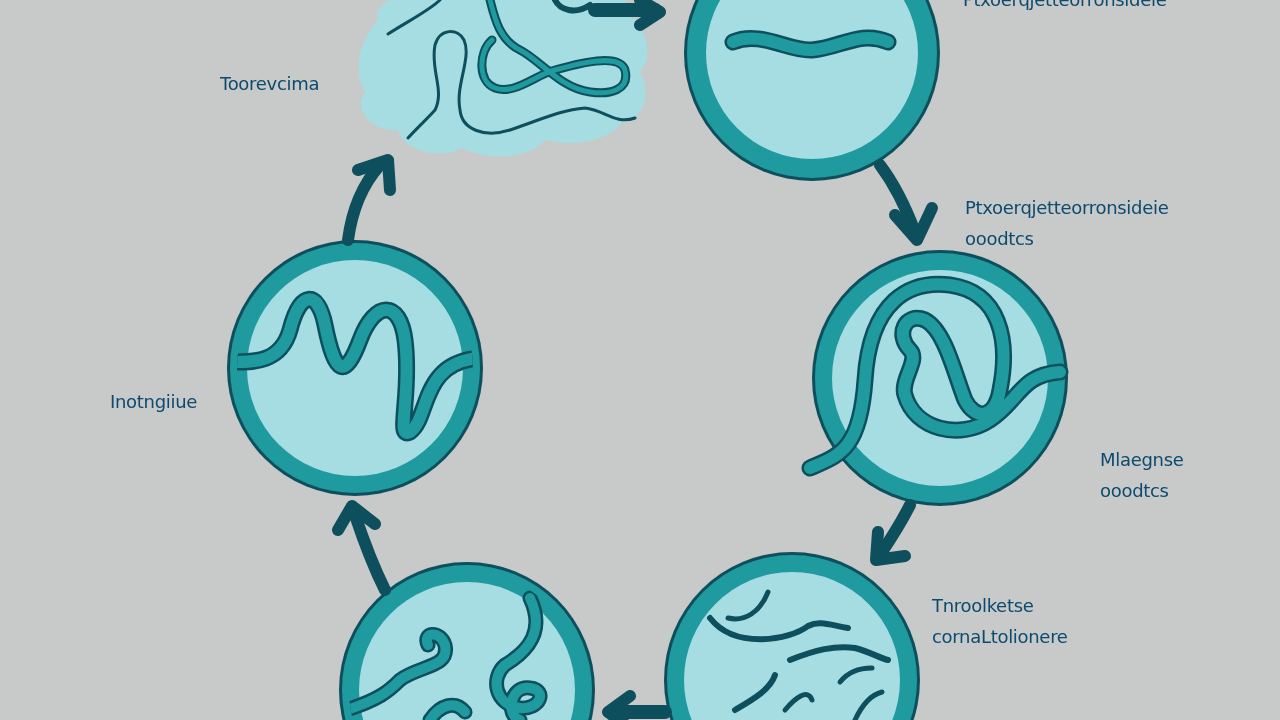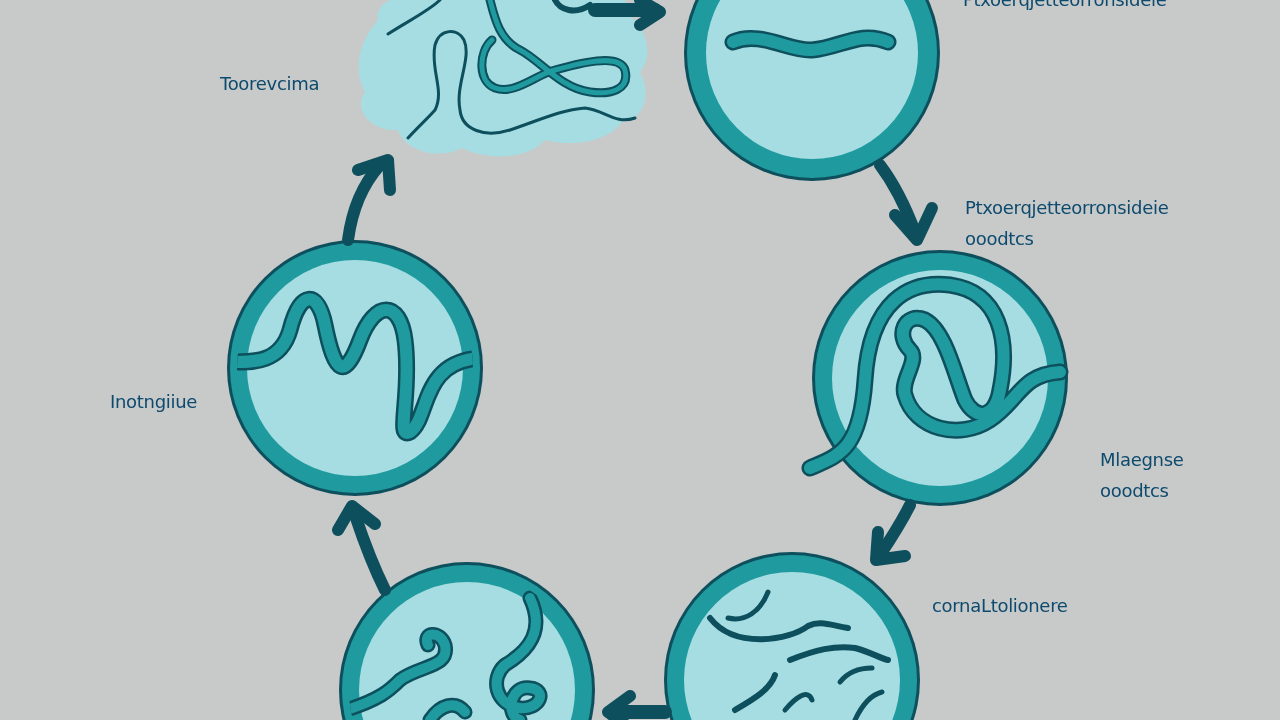--- a/index.html
+++ b/index.html
@@ -150,17 +150,18 @@
 </div>
 <div class="label" style="left:965px;top:192px;">
   <span>Ptxoerqjetteorronsideie</span>
   <span>ooodtcs</span>
 </div>
 <div class="label" style="left:1068px;top:444px;margin-left:32px;">
   <span>Mlaegnse</span>
   <span>ooodtcs</span>
 </div>
 <div class="label" style="left:932px;top:590px;">
+  <span>Tnroolketse</span>
   <span>cornaLtolionere</span>
 </div>
 <div class="label" style="left:110px;top:386px;">
   <span>Inotngiiue</span>
 </div>
 
 </body></html>

